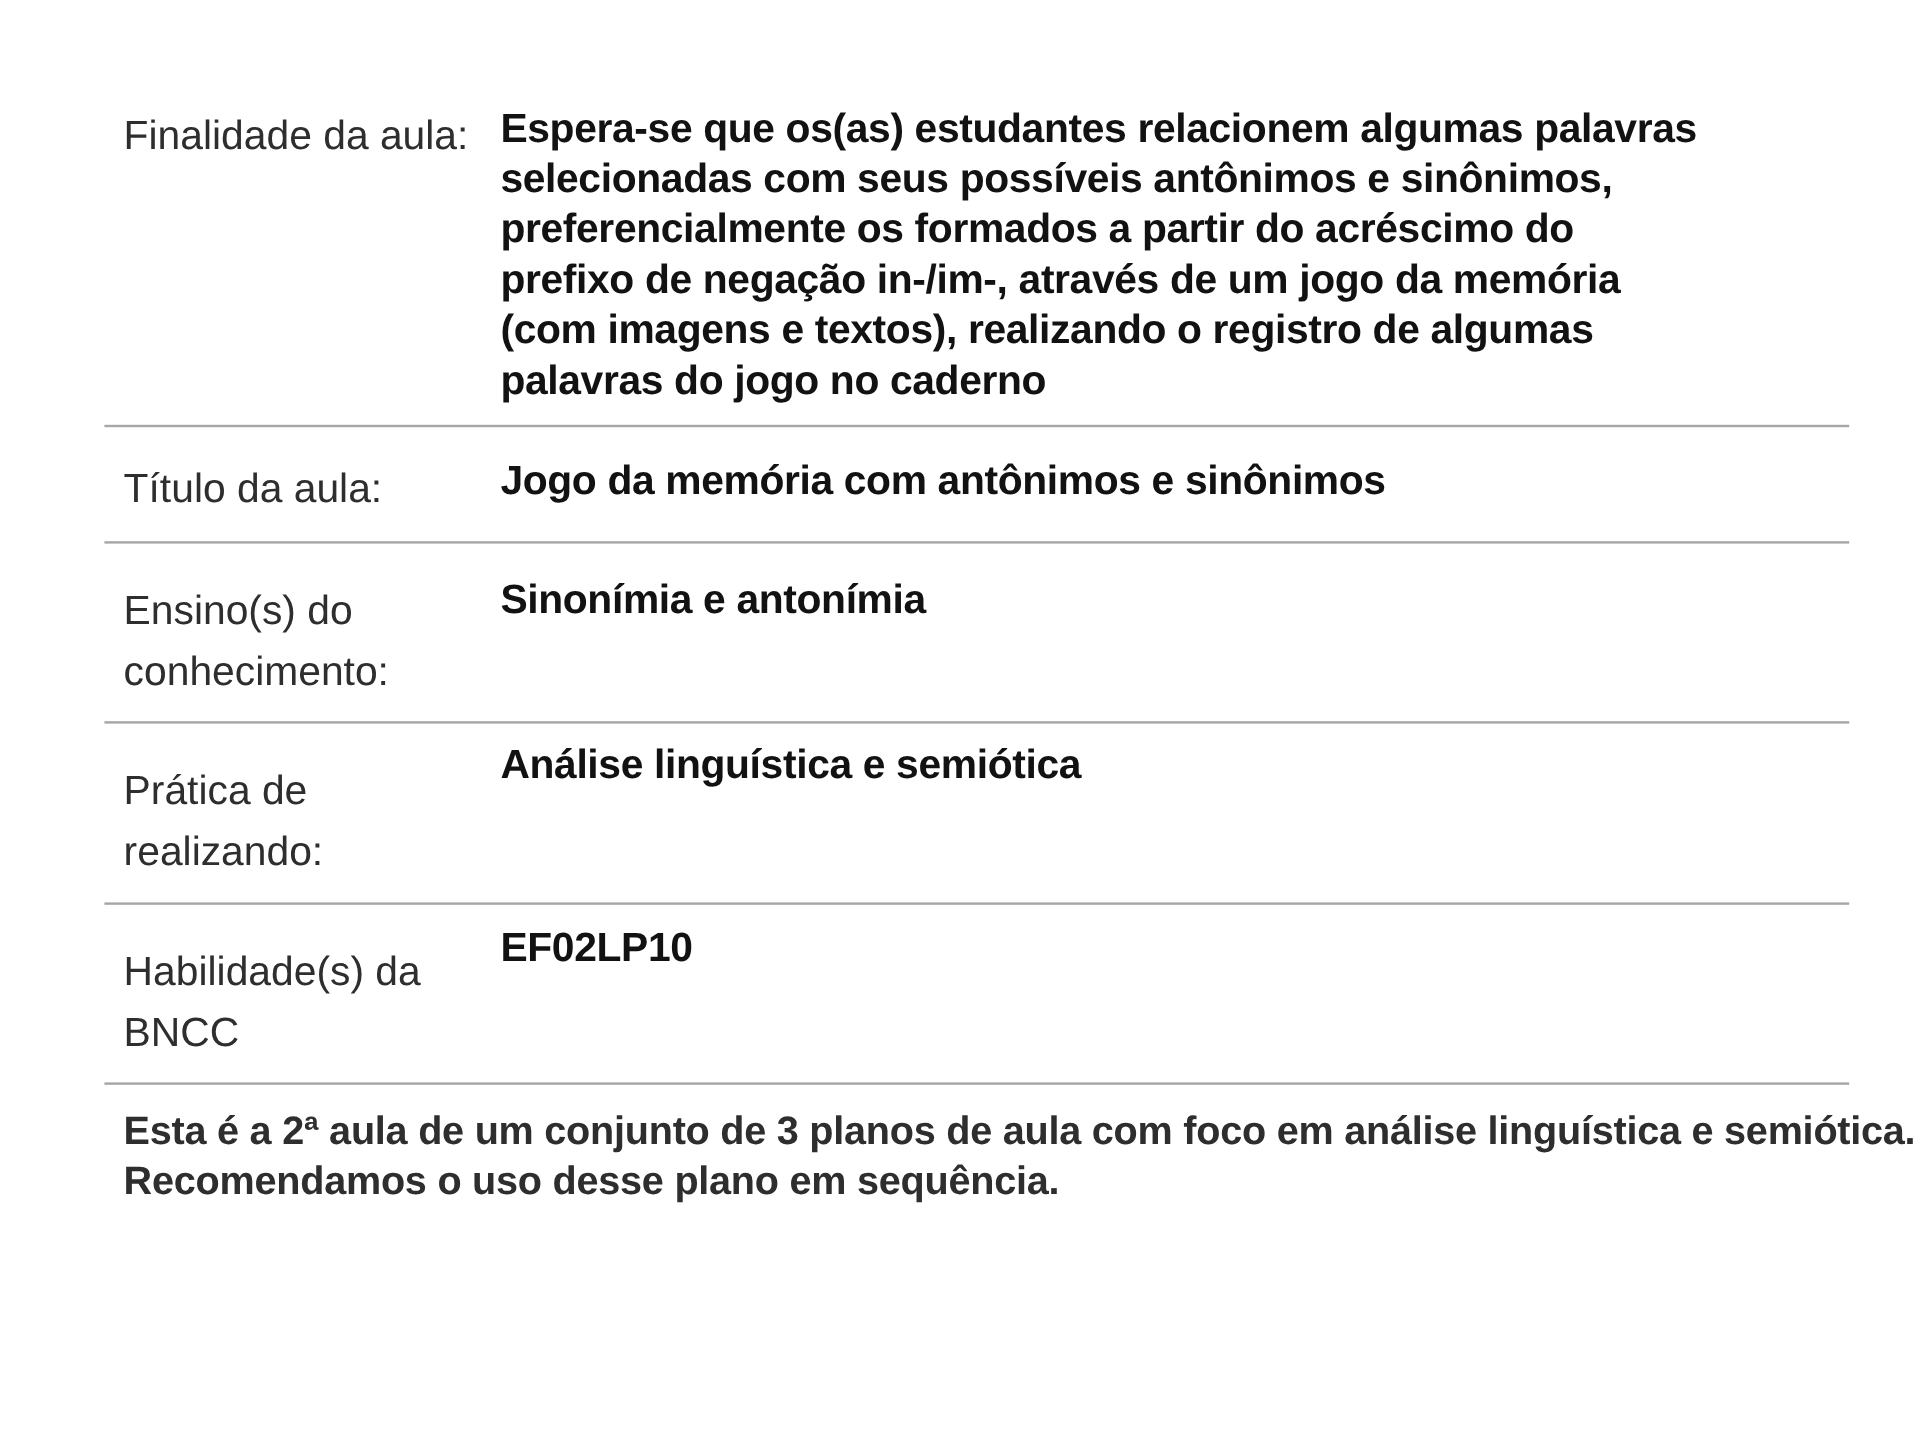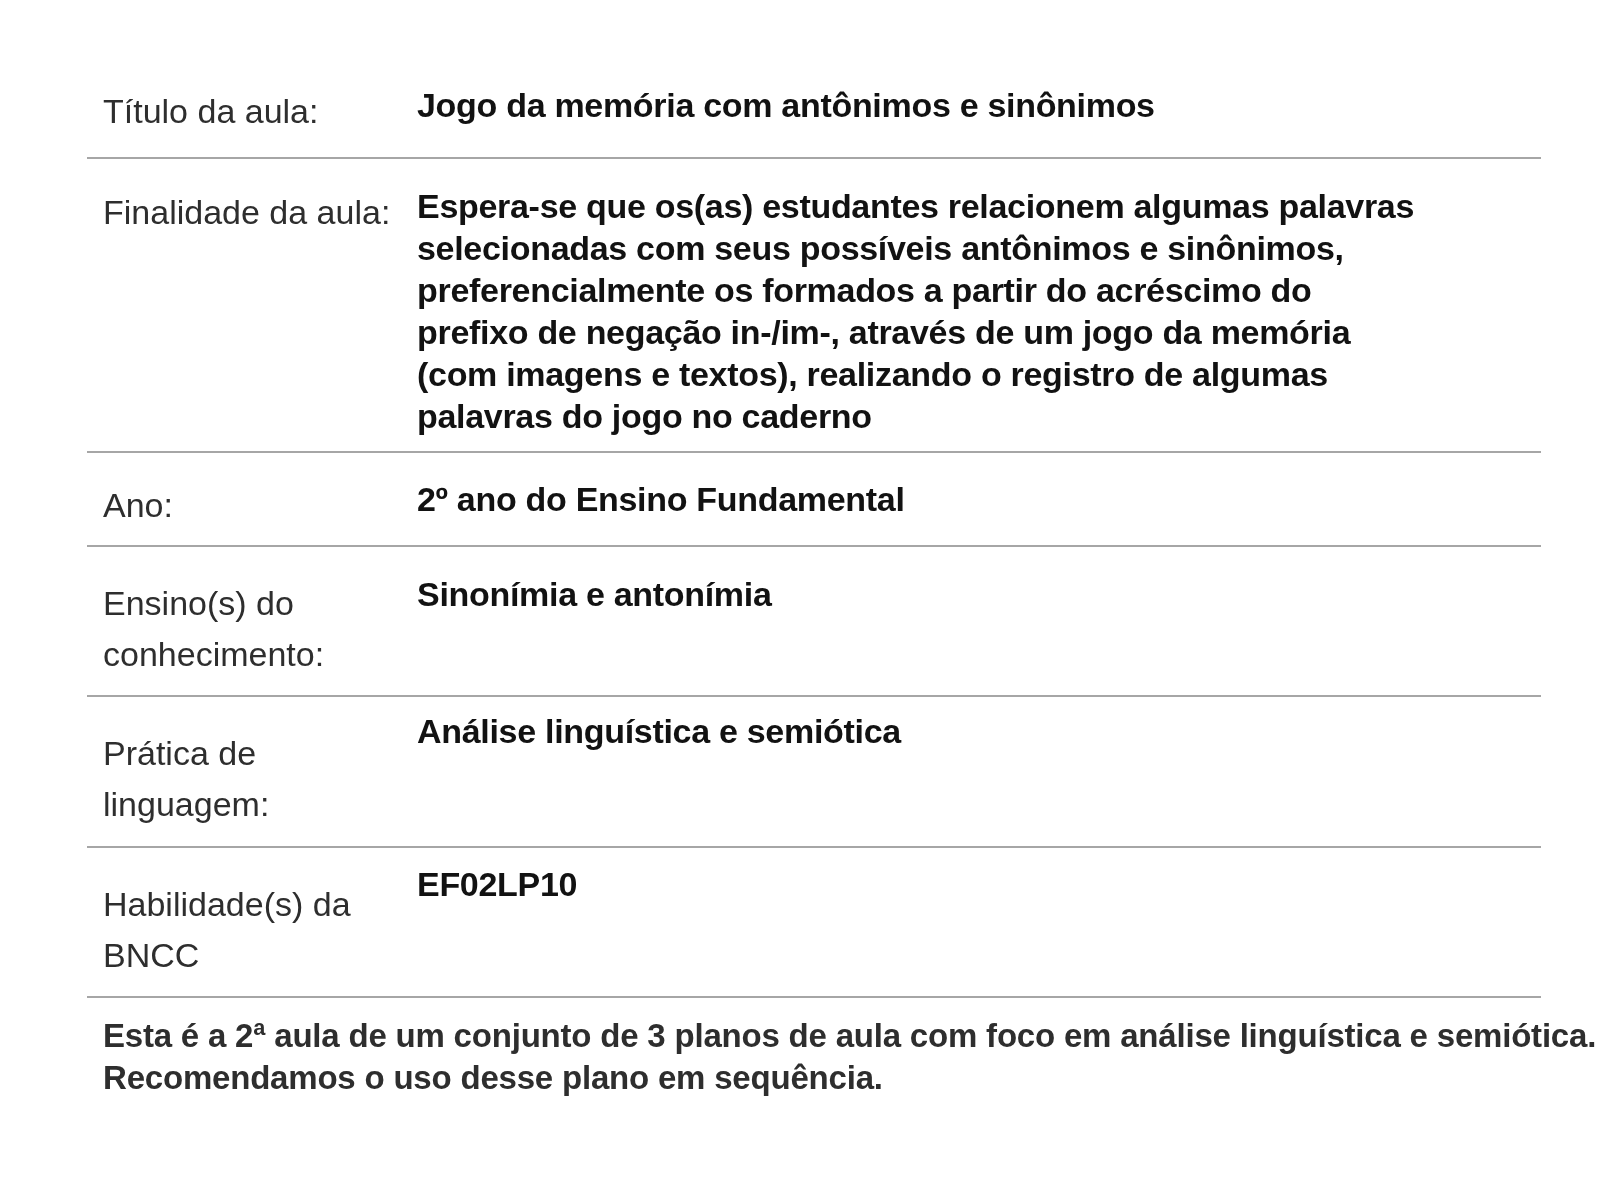--- a/index.html
+++ b/index.html
@@ -80,47 +80,43 @@
     letter-spacing: -0.2px;
     white-space: pre;
   }
 </style>
 </head>
 <body>
 
 <div class="page">
   <div class="lesson-table">
 
-    <div class="row row-titulo">
-      <div class="cell-label">Título da aula:</div>
-      <div class="cell-value">Jogo da memória com antônimos e sinônimos</div>
-    </div>
-
     <div class="row row-finalidade">
       <div class="cell-label">Finalidade da aula:</div>
       <div class="cell-value">Espera-se que os(as) estudantes relacionem algumas palavras
 selecionadas com seus possíveis antônimos e sinônimos,
 preferencialmente os formados a partir do acréscimo do
 prefixo de negação in-/im-, através de um jogo da memória
 (com imagens e textos), realizando o registro de algumas
 palavras do jogo no caderno</div>
     </div>
 
-    <div class="row row-ano">
-      <div class="cell-label">Ano:</div>
-      <div class="cell-value">2º ano do Ensino Fundamental</div>
+    <div class="row row-titulo">
+      <div class="cell-label">Título da aula:</div>
+      <div class="cell-value">Jogo da memória com antônimos e sinônimos</div>
     </div>
+
 
     <div class="row row-objeto">
       <div class="cell-label">Ensino(s) do conhecimento:</div>
       <div class="cell-value">Sinonímia e antonímia</div>
     </div>
 
     <div class="row row-pratica">
-      <div class="cell-label">Prática de linguagem:</div>
+      <div class="cell-label">Prática de realizando:</div>
       <div class="cell-value">Análise linguística e semiótica</div>
     </div>
 
     <div class="row row-habilidade">
       <div class="cell-label">Habilidade(s) da BNCC</div>
       <div class="cell-value">EF02LP10</div>
     </div>
 
     <div class="footer-note">Esta é a 2ª aula de um conjunto de 3 planos de aula com foco em análise linguística e semiótica.
 Recomendamos o uso desse plano em sequência.</div>

